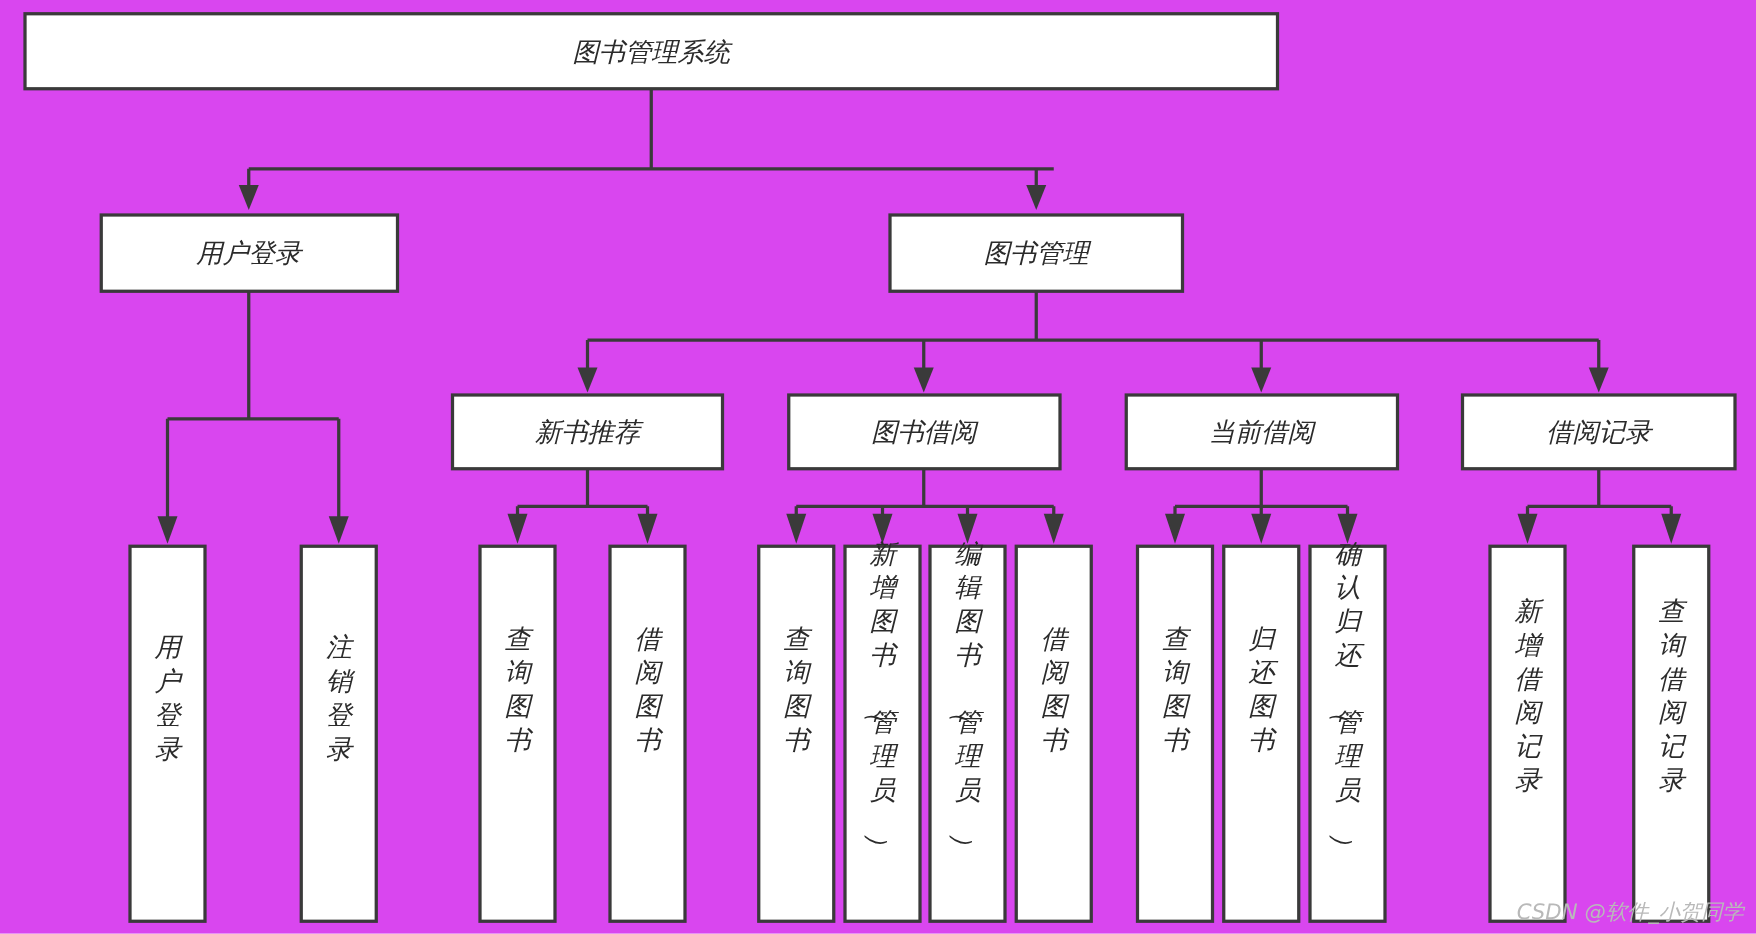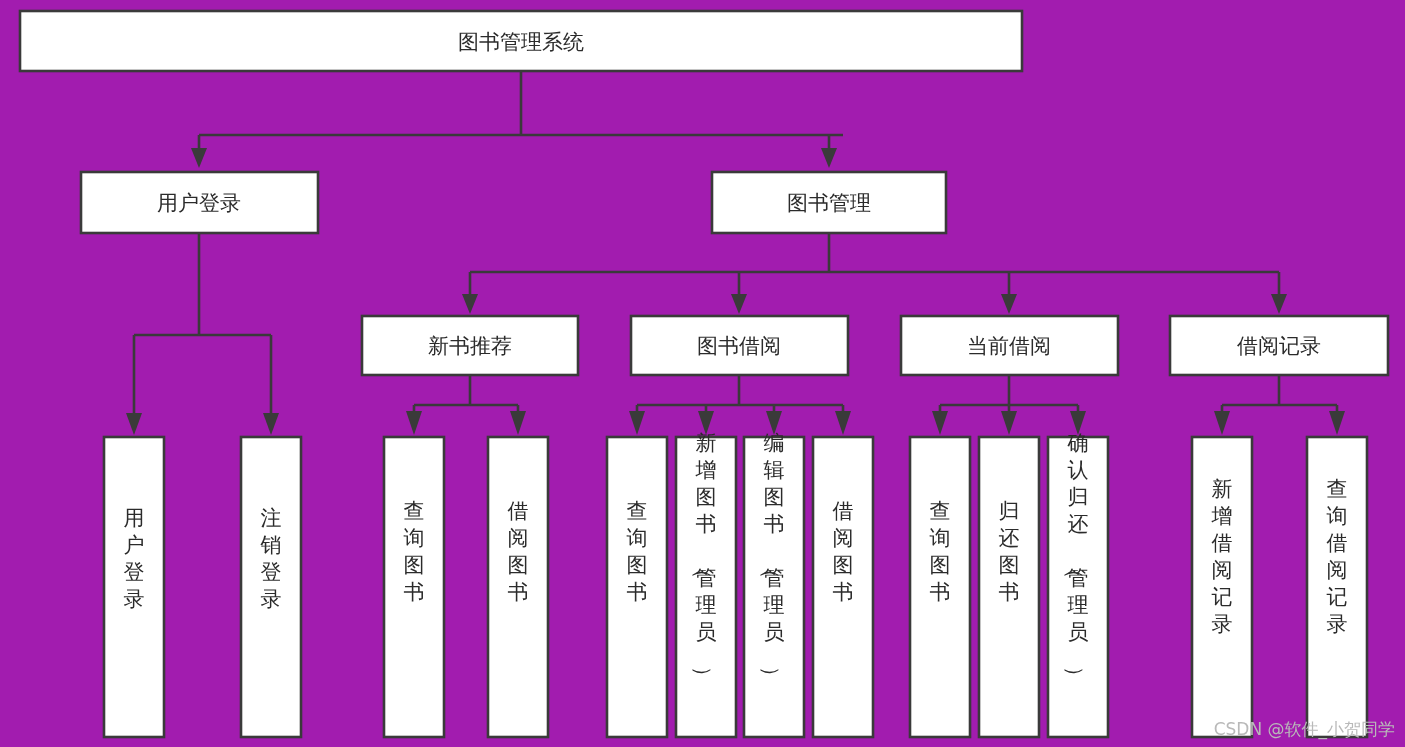--- a/index.html
+++ b/index.html
@@ -11,21 +11,22 @@
   body {
     width: 1405px;
     height: 747px;
     font-family: "DejaVu Sans", "Liberation Sans", sans-serif;
     overflow: hidden;
   }
   #diagram-root {
     position: relative;
     width: 1405px;
     height: 747px;
-    background: #a21caf;
+    background: #d946ef;
+    font-style: italic;
   }
   svg.chart-svg {
     position: absolute;
     left: 0;
     top: 0;
     width: 1405px;
     height: 747px;
     display: block;
   }
   .node-box {

